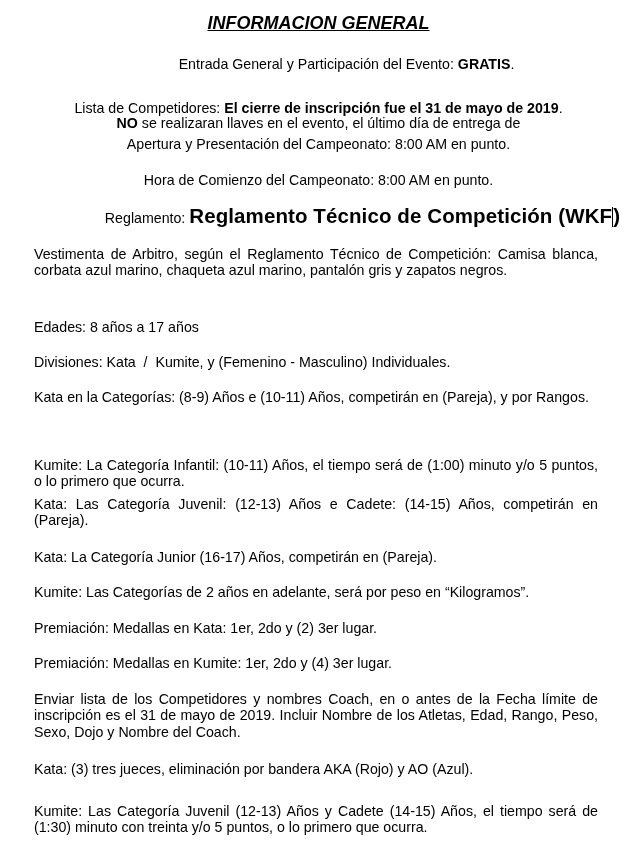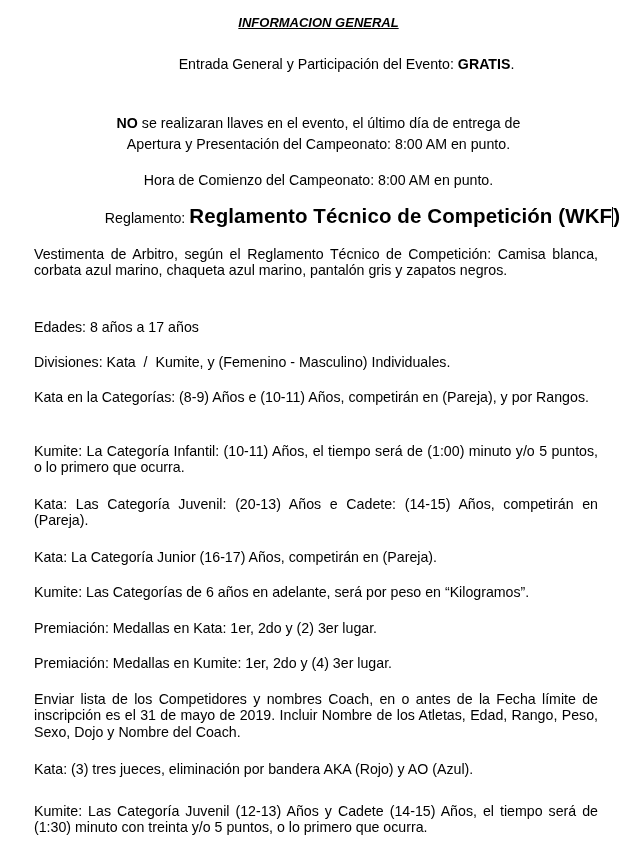--- a/index.html
+++ b/index.html
@@ -26,21 +26,21 @@
     }
     .title {
       position: absolute;
       top: 13px;
       left: 0;
       width: 637px;
       text-align: center;
       font-weight: bold;
       font-style: italic;
       text-decoration: underline;
-      font-size: 13px;
+      font-size: 18px;
       line-height: 20px;
     }
     .center {
       position: absolute;
       left: 0;
       width: 637px;
       text-align: center;
     }
     .body-p {
       position: absolute;
@@ -70,44 +70,47 @@
 
   <div class="title">INFORMACION GENERAL</div>
 
   <div class="center" style="top:56px;margin-left:28px;">
     <span>Entrada General y Participación del Evento: </span><b>GRATIS</b><span>.</span>
   </div>
 
   <div class="center" style="top:83px;margin-top:32px;">
     <b>NO</b><span> se realizaran llaves en el evento, el último día de entrega de</span>
   </div>
+  <div class="center" style="top:100px;">
+    <span>Lista de Competidores: </span><b>El cierre de inscripción fue el 31 de mayo de 2019</b><span>.</span>
+  </div>
 
   <div class="center" style="top:136px;">Apertura y Presentación del Campeonato: 8:00 AM en punto.</div>
 
   <div class="center" style="top:172px;text-align:center;">Hora de Comienzo del Campeonato: 8:00 AM en punto.</div>
 
   <div class="center" style="top:206px; line-height:20px;margin-left:44px;">
     <span>Reglamento: </span><span class="reg-big">Reglamento Técnico de Competición (WKF</span><span class="caret"></span><span class="reg-big">)</span>
   </div>
 
   <div class="body-p" style="top:246px;">Vestimenta de Arbitro, según el Reglamento Técnico de Competición: Camisa blanca, corbata azul marino, chaqueta azul marino, pantalón gris y zapatos negros.</div>
 
   <div class="body-p" style="top:319px;">Edades: 8 años a 17 años</div>
 
   <div class="body-p" style="top:354px; white-space:pre;">Divisiones: Kata  /  Kumite, y (Femenino - Masculino) Individuales.</div>
 
   <div class="body-p" style="top:389px;">Kata en la Categorías: (8-9) Años e (10-11) Años, competirán en (Pareja), y por Rangos.</div>
 
-  <div class="body-p" style="top:443px;">Kumite: La Categoría Infantil: (10-11) Años, el tiempo será de (1:00) minuto y/o 5 puntos, o lo primero que ocurra.</div>
+  <div class="body-p" style="top:457px;">Kumite: La Categoría Infantil: (10-11) Años, el tiempo será de (1:00) minuto y/o 5 puntos, o lo primero que ocurra.</div>
 
-  <div class="body-p" style="top:496px;">Kata: Las Categoría Juvenil: (20-13) Años e Cadete: (14-15) Años, competirán en (Pareja).</div>
+  <div class="body-p" style="top:496px;">Kata: Las Categoría Juvenil: (12-13) Años e Cadete: (14-15) Años, competirán en (Pareja).</div>
 
   <div class="body-p" style="top:549px;">Kata: La Categoría Junior (16-17) Años, competirán en (Pareja).</div>
 
-  <div class="body-p" style="top:584px;">Kumite: Las Categorías de 6 años en adelante, será por peso en “Kilogramos”.</div>
+  <div class="body-p" style="top:584px;">Kumite: Las Categorías de 2 años en adelante, será por peso en “Kilogramos”.</div>
 
   <div class="body-p" style="top:620px;">Premiación: Medallas en Kata: 1er, 2do y (2) 3er lugar.</div>
 
   <div class="body-p" style="top:655px;">Premiación: Medallas en Kumite: 1er, 2do y (4) 3er lugar.</div>
 
   <div class="body-p" style="top:691px;">Enviar lista de los Competidores y nombres Coach, en o antes de la Fecha límite de inscripción es el 31 de mayo de 2019. Incluir Nombre de los Atletas, Edad, Rango, Peso, Sexo, Dojo y Nombre del Coach.</div>
 
   <div class="body-p" style="top:761px;">Kata: (3) tres jueces, eliminación por bandera AKA (Rojo) y AO (Azul).</div>
 
   <div class="body-p" style="top:803px;">Kumite: Las Categoría Juvenil (12-13) Años y Cadete (14-15) Años, el tiempo será de (1:30) minuto con treinta y/o 5 puntos, o lo primero que ocurra.</div>

